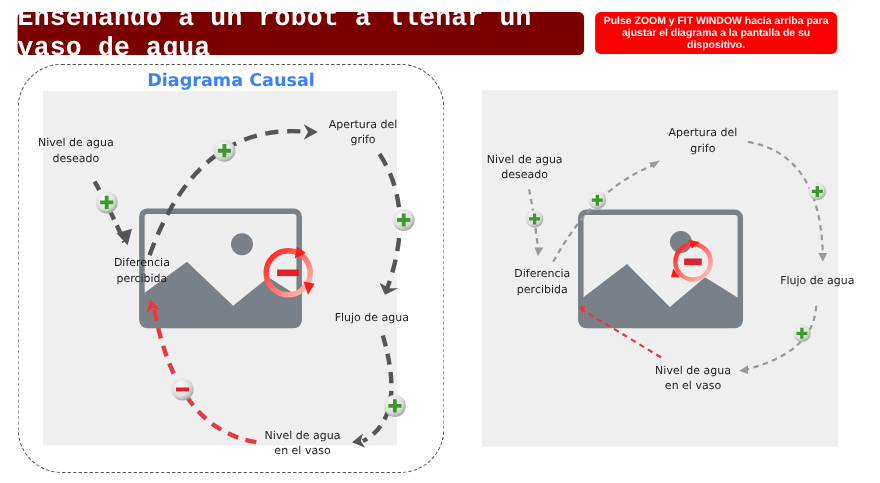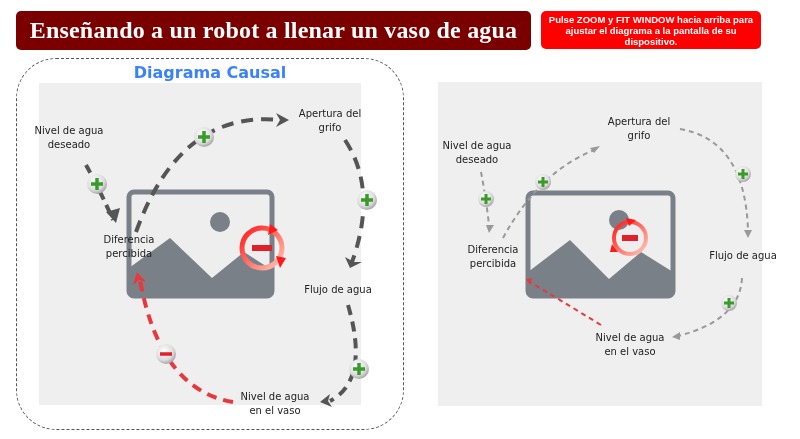--- a/index.html
+++ b/index.html
@@ -1,21 +1,21 @@
 <!DOCTYPE html>
 <html><head>
 <meta charset="utf-8">
 <style>
   * { box-sizing: border-box; margin: 0; padding: 0; }
   html, body { width: 800px; height: 439px; background: #ffffff; overflow: hidden; }
   body { position: relative; font-family: "DejaVu Sans", sans-serif; }
   .title-bar {
     position: absolute; left: 16px; top: 11px; width: 515px; height: 39px;
     background: #7a0000; border-radius: 5px; color: #fff;
-    font-family: Liberation Serif, serif; font-weight: bold; font-size: 24px;
+    font-family: Liberation Mono, monospace; font-weight: bold; font-size: 24px;
     display: flex; align-items: center; justify-content: center; letter-spacing: 0.2px;
   }
   .hint {
     position: absolute; left: 541px; top: 11px; width: 220px; height: 38px;
     background: #ff0000; border-radius: 5px; color: #fff;
     font-family: "Liberation Sans", sans-serif; font-weight: bold; font-size: 9.5px;
     line-height: 11px; text-align: center; display: flex; align-items: center;
     justify-content: center; padding: 0 6px;
   }
   .frame {

